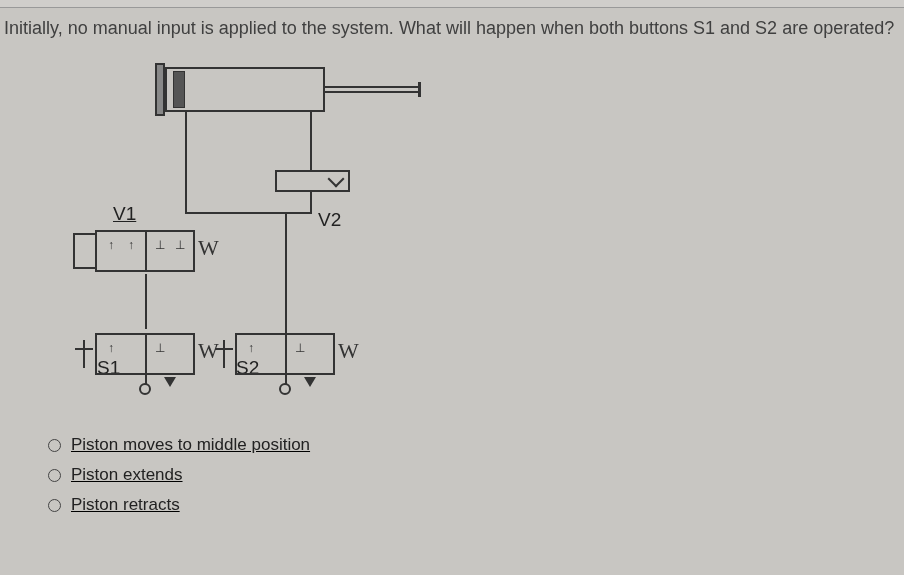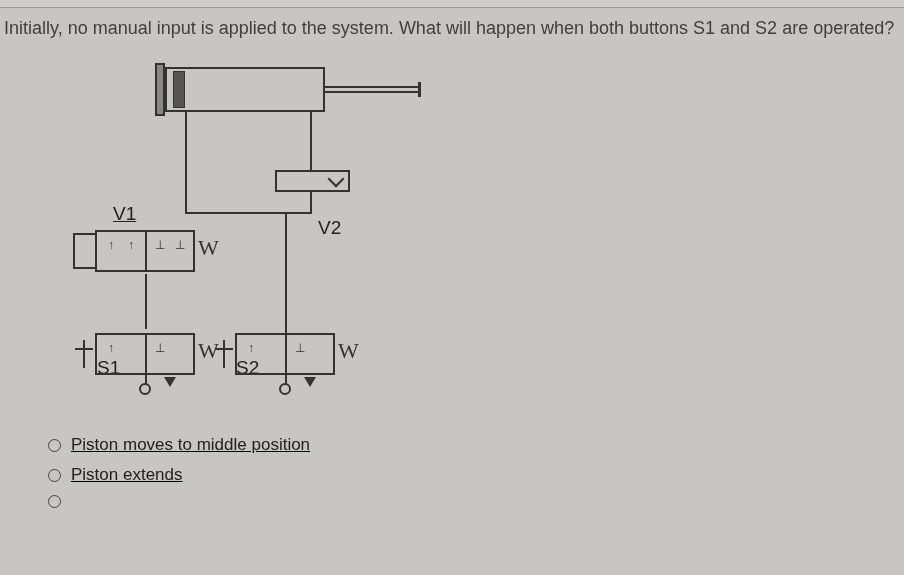--- a/index.html
+++ b/index.html
@@ -110,21 +110,21 @@
     
     .l4 { left: 115px; top: 157px; width: 127px; }
     
     .label {
       position: absolute;
       font-size: 19px;
       font-weight: 500;
       color: #222;
     }
     .label-v1 { left: 43px; top: 148px; text-decoration: underline; }
-    .label-v2 { left: 248px; top: 162px; }
+    .label-v2 { left: 248px; top: 154px; }
     .label-s1 { left: 27px; top: 302px; }
     .label-s2 { left: 166px; top: 302px; }
     
     .valve {
       position: absolute;
       border: 2px solid #333;
     }
     .valve-v1 {
       left: 25px;
       top: 175px;
@@ -380,14 +380,15 @@
   <div class="option">
     <span class="radio"></span>
     <span>Piston moves to middle position</span>
   </div>
   <div class="option">
     <span class="radio"></span>
     <span>Piston extends</span>
   </div>
   <div class="option">
     <span class="radio"></span>
+    <span>Piston retracts</span>
   </div>
 </div>
 
 </body></html>

